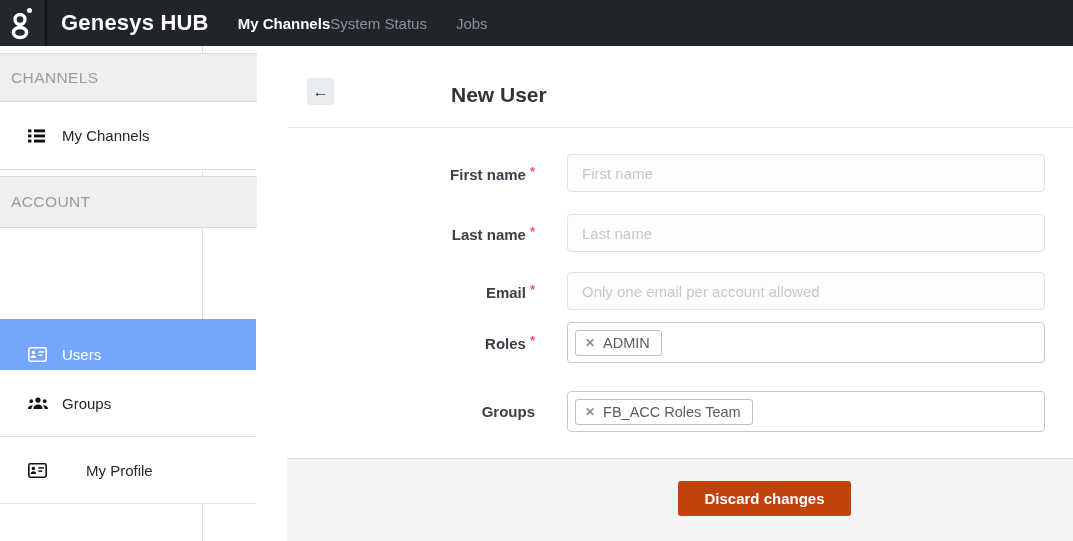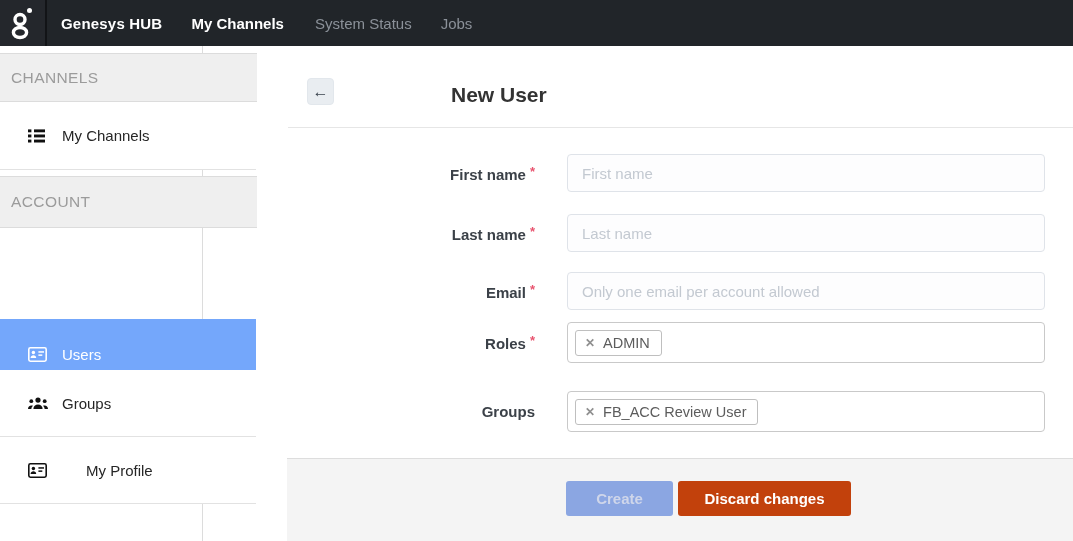--- a/index.html
+++ b/index.html
@@ -15,29 +15,29 @@
   .navbar {
     position: absolute; top: 0; left: 0; width: 1073px; height: 46px;
     background: #212529; display: flex; align-items: center;
   }
   .logo-block {
     width: 47px; height: 46px; flex: 0 0 47px;
     display: flex; align-items: center; justify-content: center;
     background: #24272c; border-right: 2px solid #121417; cursor: pointer;
   }
   .brand {
-    margin-left: 14px; color: #ffffff; font-size: 15px; font-weight: 700;
+    margin-left: 14px; color: #ffffff; font-size: 22px; font-weight: 700;
     letter-spacing: 0.2px; cursor: pointer;
   }
   .nav-label {
     color: #8b9199; font-size: 15px; cursor: pointer;
   }
   .nav-label.active { color: #ffffff; font-weight: 700; }
   .nav-ml-1 { margin-left: 29px; }
-  .nav-ml-2 { margin-left: 31px; }
+  .nav-ml-2 { }
   .nav-ml-3 { margin-left: 29px; }
 
   
   .sidebar {
     position: absolute; top: 46px; left: 0; width: 203px; height: 495px;
     background: #ffffff; border-right: 1px solid #dcdcdc;
   }
   .side-header {
     position: absolute; left: 0; width: 257px;
     background: #efefef; border-top: 1px solid #dcdcdc; border-bottom: 1px solid #dcdcdc;
@@ -237,23 +237,22 @@
           <span class="tag-text">ADMIN</span>
         </span>
       </div>
     </div>
 
     <div class="form-row" style="top:345px; height:41px;">
       <label class="form-label"><span>Groups</span></label>
       <div class="tag-box">
         <span class="tag-pill">
           <span class="tag-x">✕</span>
-          <span class="tag-text">FB_ACC Review User</span>
+          <span class="tag-text">FB_ACC Roles Team</span>
         </span>
       </div>
     </div>
 
     <div class="form-footer">
-      <button class="btn btn-create">Create</button>
       <button class="btn btn-discard">Discard changes</button>
     </div>
   </main>
 </div>
 
 </body></html>

